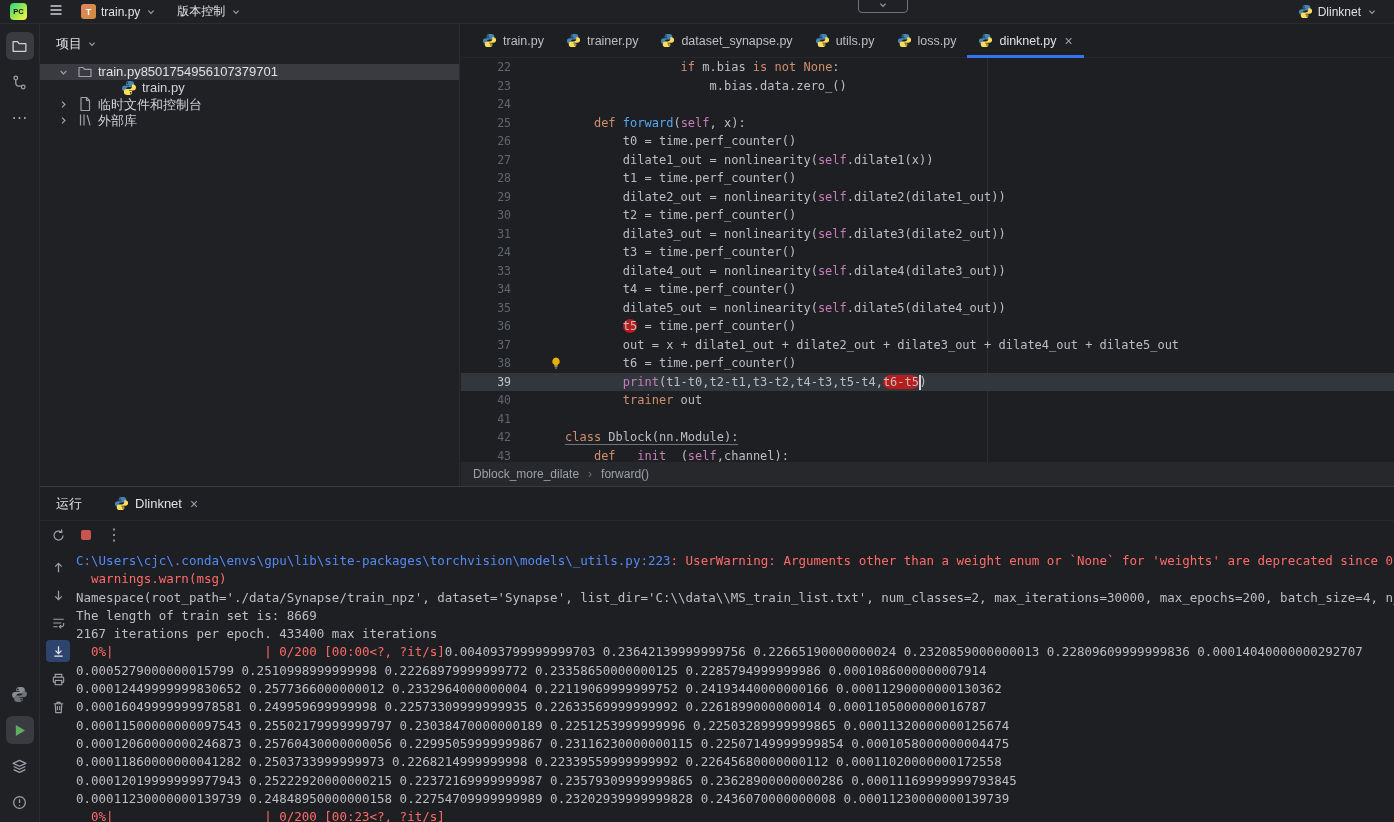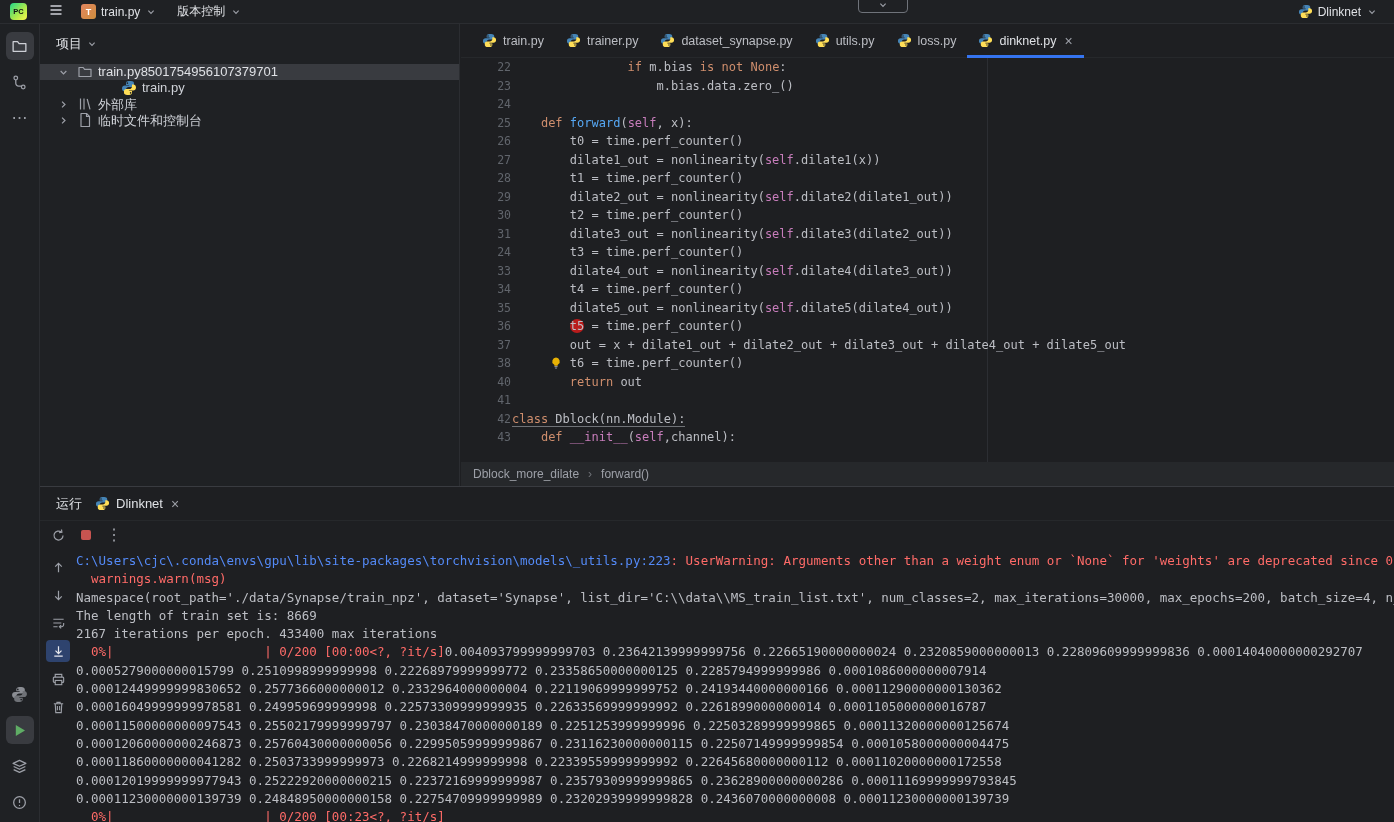--- a/index.html
+++ b/index.html
@@ -55,36 +55,36 @@
   .tab .icn svg{width:15px;height:15px}
   .tclose{color:#9da0a8;font-size:14px;line-height:1;margin-left:2px}
 
   .codewrap{position:absolute;top:34px;left:0;right:0;bottom:24px;overflow:hidden;
     font-family:"DejaVu Sans Mono",monospace;font-size:12px}
   .guide{position:absolute;left:526px;top:0;bottom:0;width:1px;background:#2c2e33}
   .cl{position:relative;height:18.5px;line-height:18.5px;white-space:pre}
   .cl.cur{background:#32363d}
   .num{position:absolute;left:10px;top:0;width:40px;text-align:right;color:#61656c;font-size:11.5px}
   .cl.cur .num{color:#c4c6cc}
-  .txt{display:block;margin-left:51px}
+  .txt{display:block;margin-left:104px}
   .bulb{position:absolute;left:88px;top:2px}
   .bulb svg{width:14px;height:14px}
   .tok-k{color:var(--keyword)} .tok-fn{color:var(--fn)} .tok-sf{color:var(--self)}
   .tok-bi{color:var(--self)} .tok-p{color:var(--plain)}
   .hl{background:#b91c1c;border-radius:7px}
   .ul{border-bottom:1px solid #6f7277}
   .caret{display:inline-block;width:1.5px;height:15px;background:#d4d7dd;vertical-align:middle;margin:0 -1px 0 0}
 
   .breadcrumbs{position:absolute;left:0;right:0;bottom:0;height:24px;background:#26282b;
     display:flex;align-items:center;gap:9px;padding-left:12px;font-size:12px;color:#9da0a8}
   .bc-sep{color:#6f7277}
 
   
   .run{position:absolute;left:40px;top:486px;right:0;bottom:0;background:#1e1f22;border-top:1px solid #393b40}
-  .run-head{height:34px;display:flex;align-items:center;gap:13px;padding-left:16px;font-size:13px;color:#dfe1e5;
+  .run-head{height:34px;display:flex;align-items:center;gap:32px;padding-left:16px;font-size:13px;color:#dfe1e5;
     border-bottom:1px solid #26282b}
   .run-tab{display:flex;align-items:center;gap:6px}
   .run-toolbar{height:28px;display:flex;align-items:center;gap:4px;padding-left:6px}
   .gbtn{width:24px;height:22px;border-radius:4px;display:flex;align-items:center;justify-content:center;color:#9da0a8;flex:none}
   .gbtn svg{width:15px;height:15px;display:block}
   .gbtn.active{background:#2e436e;color:#e6e8ee}
   .stop-sq{width:10px;height:10px;background:#c75450;border-radius:2px;display:block}
   .run-body{position:absolute;top:63px;left:0;right:0;bottom:0;display:flex}
   .cgutter{width:36px;display:flex;flex-direction:column;align-items:center;gap:6px;padding-top:6px;flex:none}
   .console{flex:1;overflow:hidden;font-family:"DejaVu Sans Mono",monospace;font-size:12.5px;line-height:18.3px;
@@ -224,39 +224,39 @@
           </span>
           <span>train.py</span>
         </div>
         <div class="trow" style="padding-left:14px">
           <span class="chev">
             <svg viewBox="0 0 16 16" fill="none" stroke="#9da0a8" stroke-width="1.5">
               <path d="M6.2 4.5 9.8 8l-3.6 3.5"></path>
             </svg>
           </span>
           <span class="icn">
-            <svg viewBox="0 0 16 16" fill="none" stroke="#9da0a8" stroke-width="1.2">
-              <path d="M3.5 2.5v11M7 2.5v11M10.2 3l2.8 10.4"></path>
-            </svg>
-          </span>
-          <span>外部库</span>
+            <svg viewBox="0 0 16 16" fill="none" stroke="#9da0a8" stroke-width="1.2" stroke-linejoin="round">
+              <path d="M4 1.5h5.5l3 3v10H4z"></path>
+              <path d="M9.5 1.5v3h3"></path>
+            </svg>
+          </span>
+          <span>临时文件和控制台</span>
         </div>
         <div class="trow" style="padding-left:14px">
           <span class="chev">
             <svg viewBox="0 0 16 16" fill="none" stroke="#9da0a8" stroke-width="1.5">
               <path d="M6.2 4.5 9.8 8l-3.6 3.5"></path>
             </svg>
           </span>
           <span class="icn">
-            <svg viewBox="0 0 16 16" fill="none" stroke="#9da0a8" stroke-width="1.2" stroke-linejoin="round">
-              <path d="M4 1.5h5.5l3 3v10H4z"></path>
-              <path d="M9.5 1.5v3h3"></path>
-            </svg>
-          </span>
-          <span>临时文件和控制台</span>
+            <svg viewBox="0 0 16 16" fill="none" stroke="#9da0a8" stroke-width="1.2">
+              <path d="M3.5 2.5v11M7 2.5v11M10.2 3l2.8 10.4"></path>
+            </svg>
+          </span>
+          <span>外部库</span>
         </div>
       </div>
   </aside>
 
   <section class="editor">
     <div class="tabs" id="tabs">
         <div class="tab">
           <span class="icn">
             <svg viewBox="0 0 16 16">
               <path fill="#4584b6" d="M7.9 1C6.1 1 5 1.9 5 3.2V4.9h3.1v.7H3.8C2.2 5.6 1 6.6 1 8.5s1.2 2.9 2.8 2.9H5V9.6C5 8.1 6.2 7 7.7 7h3C11.9 7 13 6.1 13 4.9V3.2C13 1.9 11.7 1 9.9 1zM6.4 2.3c.5 0 .8.4.8.9s-.3.8-.8.8-.8-.3-.8-.8.3-.9.8-.9z"></path>
@@ -329,21 +329,22 @@
           <div class="cl"><span class="num">33</span><span class="txt"><span class="tok-p">        dilate4_out = nonlinearity(</span><span class="tok-sf">self</span><span class="tok-p">.dilate4(dilate3_out))</span></span></div>
           <div class="cl"><span class="num">34</span><span class="txt"><span class="tok-p">        t4 = time.perf_counter()</span></span></div>
           <div class="cl"><span class="num">35</span><span class="txt"><span class="tok-p">        dilate5_out = nonlinearity(</span><span class="tok-sf">self</span><span class="tok-p">.dilate5(dilate4_out))</span></span></div>
           <div class="cl"><span class="num">36</span><span class="txt"><span class="tok-p">        </span><span class="tok-p hl">t5</span><span class="tok-p"> = time.perf_counter()</span></span></div>
           <div class="cl"><span class="num">37</span><span class="txt"><span class="tok-p">        out = x + dilate1_out + dilate2_out + dilate3_out + dilate4_out + dilate5_out</span></span></div>
           <div class="cl"><span class="num">38</span><span class="bulb"><svg viewBox="0 0 16 16">
                 <path fill="#e8b104" d="M8 1.8a4.3 4.3 0 0 0-2.6 7.7c.5.4.8.9.8 1.5h3.6c0-.6.3-1.1.8-1.5A4.3 4.3 0 0 0 8 1.8z"></path>
                 <rect x="6.2" y="11.6" width="3.6" height="1.1" fill="#9da0a8"></rect>
                 <rect x="6.8" y="13.3" width="2.4" height="1" fill="#9da0a8"></rect>
               </svg></span><span class="txt"><span class="tok-p">        t6 = time.perf_counter()</span></span></div>
-          <div class="cl"><span class="num">40</span><span class="txt"><span class="tok-p">        </span><span class="tok-k">return</span><span class="tok-p"> out</span></span></div>
+          <div class="cl cur"><span class="num">39</span><span class="txt"><span class="tok-p">        </span><span class="tok-bi">print</span><span class="tok-p">(t1-t0,t2-t1,t3-t2,t4-t3,t5-t4,</span><span class="tok-p hl">t6-t5</span><span class="caret"></span><span class="tok-p">)</span></span></div>
+          <div class="cl"><span class="num">40</span><span class="txt"><span class="tok-p">        </span><span class="tok-k">trainer</span><span class="tok-p"> out</span></span></div>
           <div class="cl"><span class="num">41</span><span class="txt"></span></div>
           <div class="cl"><span class="num">42</span><span class="txt"><span class="tok-k ul">class</span><span class="tok-p ul"> Dblock(nn.Module):</span></span></div>
           <div class="cl"><span class="num">43</span><span class="txt"><span class="tok-p">    </span><span class="tok-k">def</span><span class="tok-p"> </span><span class="tok-bi">__init__</span><span class="tok-p">(</span><span class="tok-sf">self</span><span class="tok-p">,channel):</span></span></div>
         </div>
     </div>
     <div class="breadcrumbs">
       <span>Dblock_more_dilate</span>
       <span class="bc-sep">›</span>
       <span>forward()</span>
     </div>

